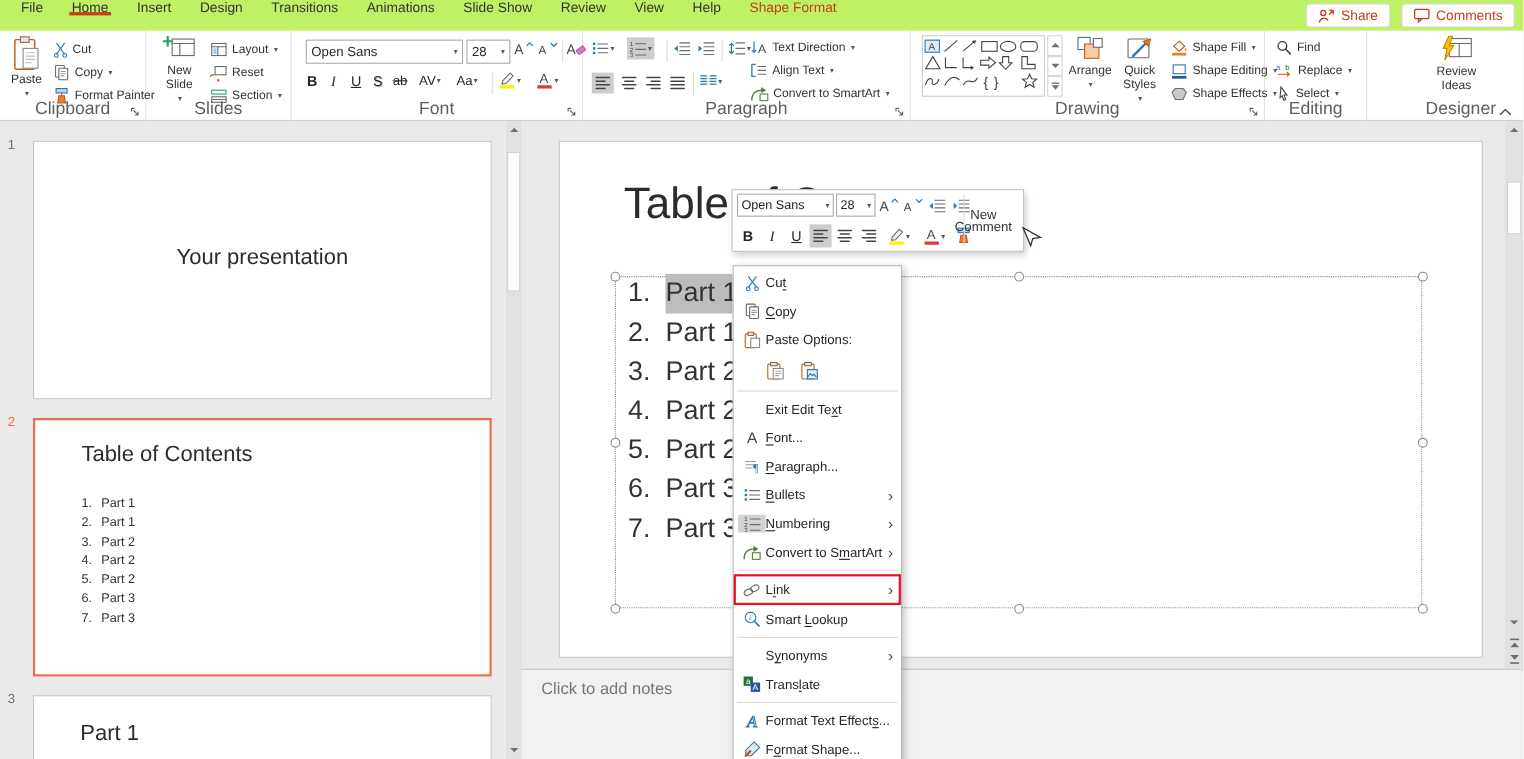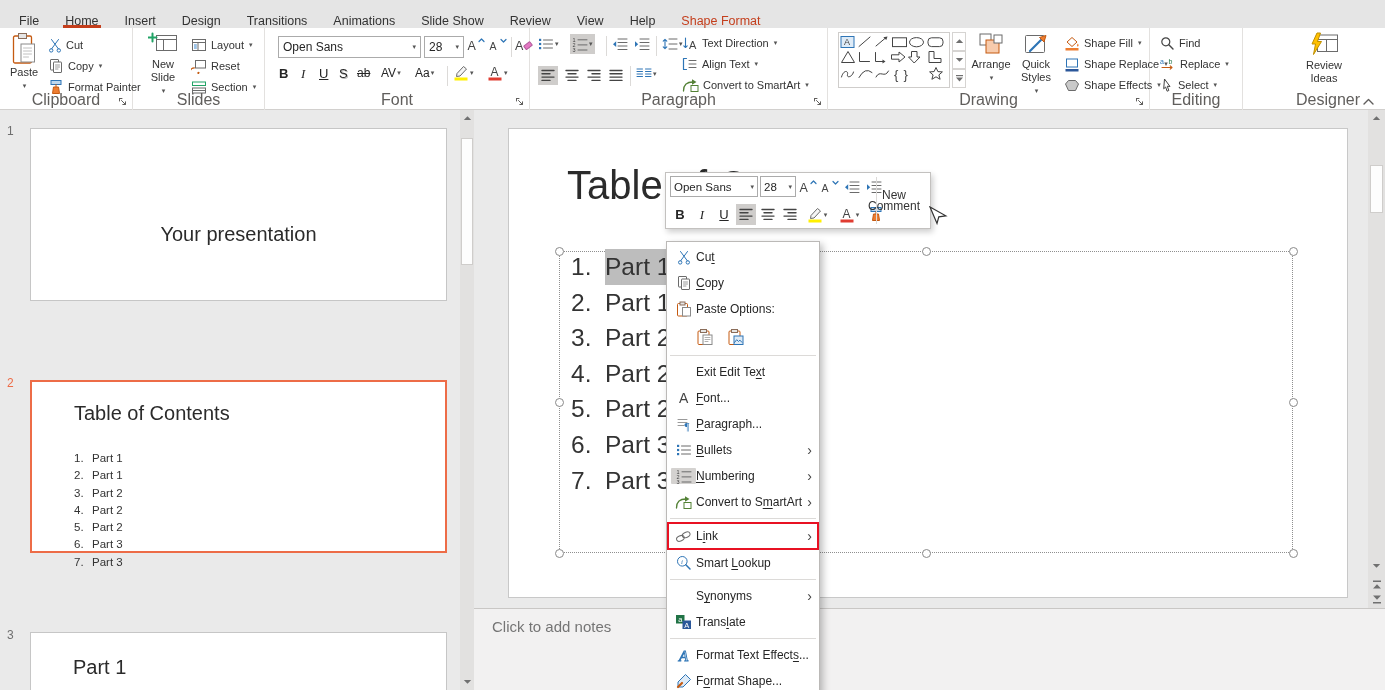--- a/index.html
+++ b/index.html
@@ -1,21 +1,21 @@
 <!DOCTYPE html>
 <html><head>
 <meta charset="utf-8">
 <style>
 *{margin:0;padding:0;box-sizing:border-box}
 html,body{width:1385px;height:690px}
 body{font-family:"Liberation Sans",sans-serif;color:#262626;background:#fff}
 #app{position:relative;width:1385px;height:690px;background:#fff;overflow:hidden}
 
 
-.tabbar{position:absolute;left:0;top:0;width:100%;height:28px;background:#e5e5e5;display:flex;align-items:flex-end;padding-left:6px}
+.tabbar{position:absolute;left:0;top:0;width:100%;height:28px;background:#bef264;display:flex;align-items:flex-start;padding-left:6px}
 .tabs{display:flex}
 .tab{padding:0 13px;font-size:12.5px;color:#333;display:flex;align-items:center;position:relative;white-space:nowrap}
 .tab.active::after{content:"";position:absolute;left:11px;right:11px;bottom:0;height:3px;background:#C43E1C}
 .tab.contextual{color:#C43E1C}
 .topright{position:absolute;right:8px;top:3px;display:flex;gap:10px}
 .chipbtn{display:flex;align-items:center;gap:5px;border:1px solid #D6D4D2;border-radius:3px;padding:1px 10px;font-size:12.5px;color:#C43E1C;background:#fff;height:22px}
 
 
 .ribbon{position:absolute;left:0;top:28px;width:100%;height:82px;background:#fff;border-bottom:1px solid #D2D0CE}
 .group{position:absolute;top:0;height:82px;border-right:1px solid #E3E1DF}
@@ -36,21 +36,21 @@
 .gallery{position:absolute;left:10px;top:4px;width:112px;height:56px;background:#fff;border:1px solid #CFCDCB}
 .gscroll{position:absolute;left:124px;top:4px;width:14px;height:56px;display:flex;flex-direction:column}
 .gsb{flex:1;border:1px solid #D6D4D2;background:#fff;display:flex;align-items:center;justify-content:center}
 .chev{position:absolute;right:10px;bottom:3px}
 
 
 .workspace{position:absolute;left:0;top:110px;width:1385px;height:580px;background:#EAEAEA}
 .thumbs{position:absolute;left:0;top:0;width:474px;height:580px}
 .thumbnum{position:absolute;left:7px;font-size:12px;color:#6f6f6f}
 .thumbnum.sel{color:#ED6C47}
-.thumbcard{position:absolute;left:30px;width:417px;height:173px;background:#fff;border:1px solid #C6C6C6}
+.thumbcard{position:absolute;left:30px;width:417px;height:235px;background:#fff;border:1px solid #C6C6C6}
 .thumbcard.sel{border:2px solid #ED6C47}
 .t-title-center{position:absolute;left:0;top:94px;width:100%;text-align:center;font-size:20px;color:#2b2b2b}
 .t-title{position:absolute;left:42px;font-size:20px;color:#2b2b2b}
 .t-list{position:absolute;left:42px;top:68px;font-size:11.5px;color:#333;line-height:17.3px}
 .t-row{display:flex}
 .t-num{width:18px}
 .tscroll{position:absolute;left:460px;top:0;width:14px;height:580px;background:#E2E1E0}
 .tsthumb{position:absolute;left:1px;width:12px;background:#FDFDFD;border:1px solid #CFCDCB}
 .sarr{position:absolute;left:0;width:14px;height:16px;display:flex;align-items:center;justify-content:center}
 
@@ -103,20 +103,41 @@
         <div class="tab">Insert</div>
         <div class="tab">Design</div>
         <div class="tab">Transitions</div>
         <div class="tab">Animations</div>
         <div class="tab">Slide Show</div>
         <div class="tab">Review</div>
         <div class="tab">View</div>
         <div class="tab">Help</div>
         <div class="tab contextual">Shape Format</div>
       </div>
+    <div class="topright">
+      <div class="chipbtn">
+        <span>
+            <svg width="16" height="14" viewBox="0 0 16 14" xmlns="http://www.w3.org/2000/svg">
+              <circle cx="5" cy="4.8" r="2.3" fill="none" stroke="#C43E1C" stroke-width="1.2"></circle>
+              <path d="M1.5 13 a4.3 4.3 0 0 1 7.6 -1.8" fill="none" stroke="#C43E1C" stroke-width="1.2" stroke-linecap="round" stroke-linejoin="round"></path>
+              <path d="M10.5 6 L14 2.5 M14 5.5 V2.5 h-3" fill="none" stroke="#C43E1C" stroke-width="1.2" stroke-linecap="round" stroke-linejoin="round"></path>
+            </svg>
+          </span>
+        <span>Share</span>
+      </div>
+      <div class="chipbtn">
+        <span>
+            <svg width="16" height="14" viewBox="0 0 16 14" xmlns="http://www.w3.org/2000/svg">
+              <rect x="1" y="1.5" width="13" height="8.5" rx="1.2" fill="none" stroke="#C43E1C" stroke-width="1.2"></rect>
+              <path d="M4.5 10 V13 L7.5 10" fill="none" stroke="#C43E1C" stroke-width="1.2" stroke-linecap="round" stroke-linejoin="round"></path>
+            </svg>
+          </span>
+        <span>Comments</span>
+      </div>
+    </div>
   </div>
 
   <div class="ribbon">
 
     <div class="group" style="left:0;width:133px">
       <div class="bigbtn" style="left:6px;top:4px;width:36px">
         <span>
             <svg width="26" height="34" viewBox="0 0 26 34" xmlns="http://www.w3.org/2000/svg">
               <rect x="2.5" y="4" width="18" height="27" rx="1.5" fill="#fff" stroke="#C55A11" stroke-width="1.3"></rect>
               <rect x="7.5" y="1.5" width="8" height="5" fill="#e6e6e6" stroke="#8a6d5a"></rect>
@@ -508,21 +529,21 @@
           <span>Shape Fill</span>
           <span class="dd">▾</span>
         </div>
       <div class="rbtn" style="left:236px;top:27px">
           <span>
             <svg width="16" height="15" viewBox="0 0 16 15" xmlns="http://www.w3.org/2000/svg">
               <rect x="2.5" y="2" width="11" height="8" fill="#fff" stroke="#2E75B6"></rect>
               <rect x="1.5" y="12" width="13" height="2.5" fill="#2B579A"></rect>
             </svg>
           </span>
-          <span>Shape Replace</span>
+          <span>Shape Editing</span>
           <span class="dd">▾</span>
         </div>
       <div class="rbtn" style="left:236px;top:48px">
           <span>
             <svg width="16" height="15" viewBox="0 0 16 15" xmlns="http://www.w3.org/2000/svg">
               <path d="M4.5 2.5 h7 l3 3.5 -3 6.5 h-7 l-3 -6.5 Z" fill="#C9C9C9" stroke="#6b6b6b"></path>
             </svg>
           </span>
           <span>Shape Effects</span>
           <span class="dd">▾</span>

